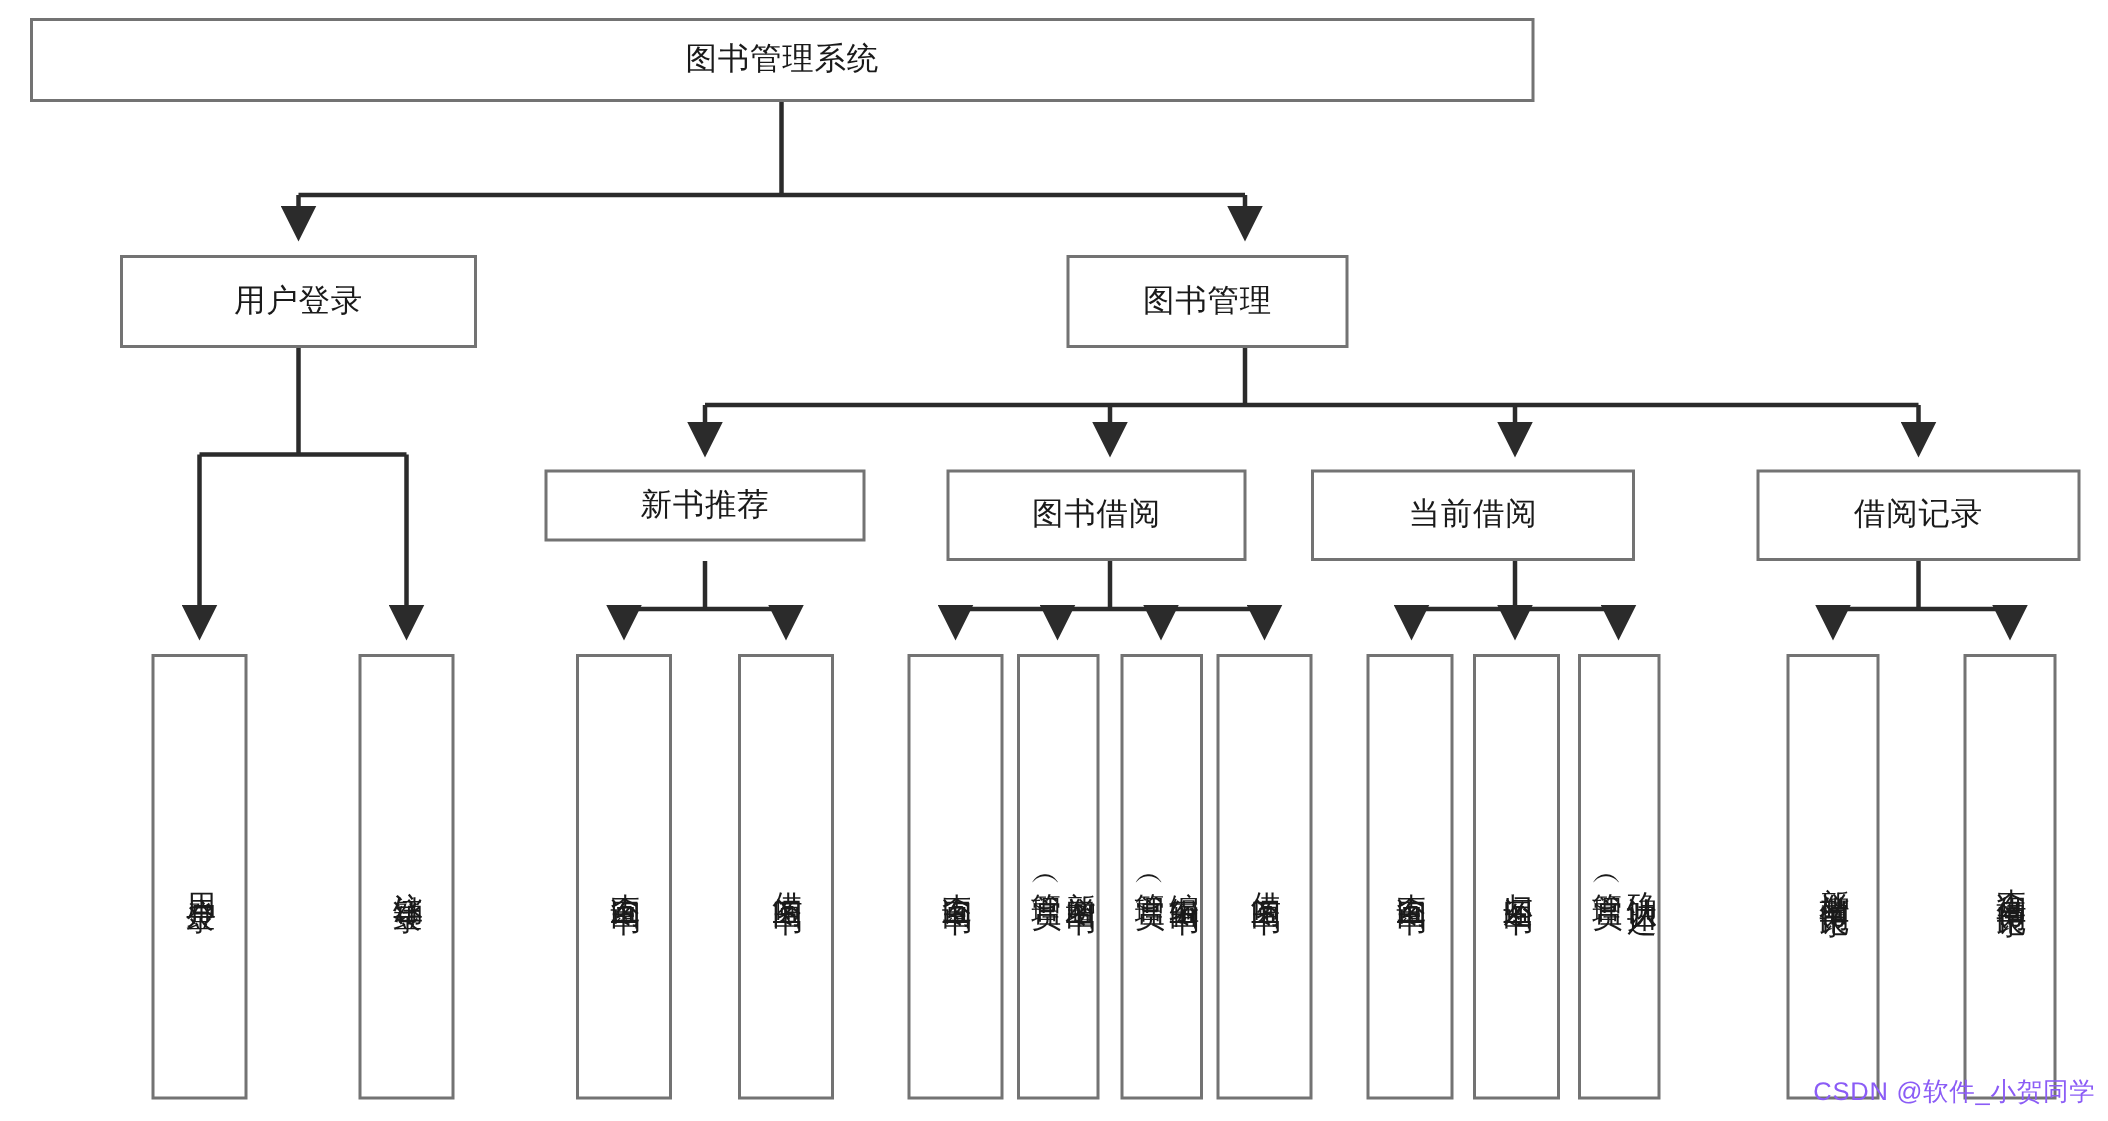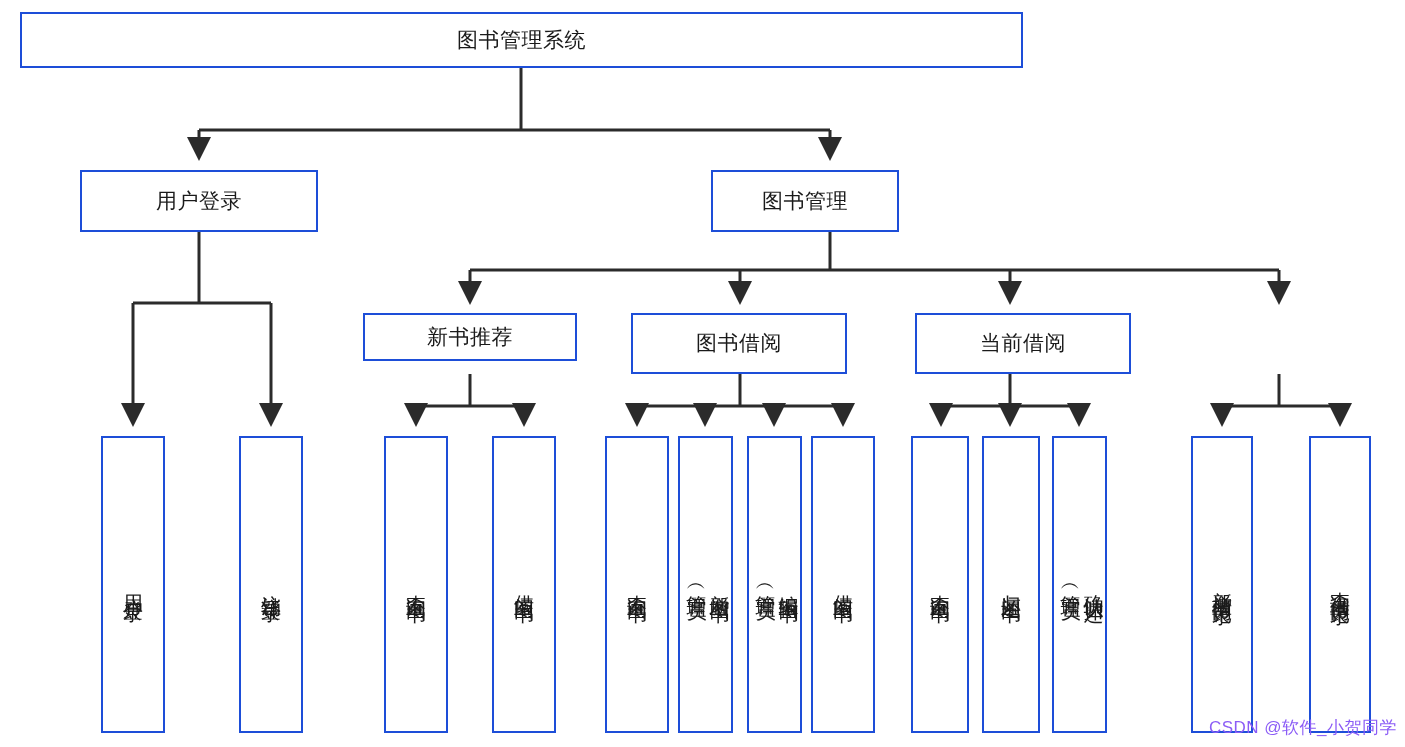--- a/index.html
+++ b/index.html
@@ -13,21 +13,21 @@
   #canvas {
     position: relative;
     width: 1405px;
     height: 747px;
     background: #ffffff;
     overflow: hidden;
   }
   .node {
     position: absolute;
     box-sizing: border-box;
-    border: 2px solid #1d4ed8;
+    border: 2px solid #737373;
     background: #ffffff;
     display: flex;
     align-items: center;
     justify-content: center;
     color: #1a1a1a;
     line-height: 1.15;
   }
   .node.horiz {
     font-size: 21px;
     letter-spacing: 0.5px;
@@ -128,25 +128,28 @@
   <div class="node horiz" style="left:80px; top:170px; width:238px; height:62px;">
     <span class="label">用户登录</span>
   </div>
   <div class="node horiz" style="left:711px; top:170px; width:188px; height:62px;">
     <span class="label">图书管理</span>
   </div>
 
   <div class="node horiz" style="left:363px; top:313px; width:214px; height:48px;">
     <span class="label">新书推荐</span>
   </div>
-  <div class="node horiz" style="left:631px; top:313px; width:216px; height:61px;">
+  <div class="node horiz" style="left:631px; top:313px; width:200px; height:61px;">
     <span class="label">图书借阅</span>
   </div>
-  <div class="node horiz" style="left:915px; top:313px; width:216px; height:61px;">
+  <div class="node horiz" style="left:874px; top:313px; width:216px; height:61px;">
     <span class="label">当前借阅</span>
+  </div>
+  <div class="node horiz" style="left:1171px; top:313px; width:216px; height:61px;">
+    <span class="label">借阅记录</span>
   </div>
 
   <div class="node vert centered" style="left:101px; top:436px; width:64px; height:297px;">
     <span class="label">用户登录</span>
   </div>
   <div class="node vert centered" style="left:239px; top:436px; width:64px; height:297px;">
     <span class="label">注销登录</span>
   </div>
 
   <div class="node vert centered" style="left:384px; top:436px; width:64px; height:297px;">

